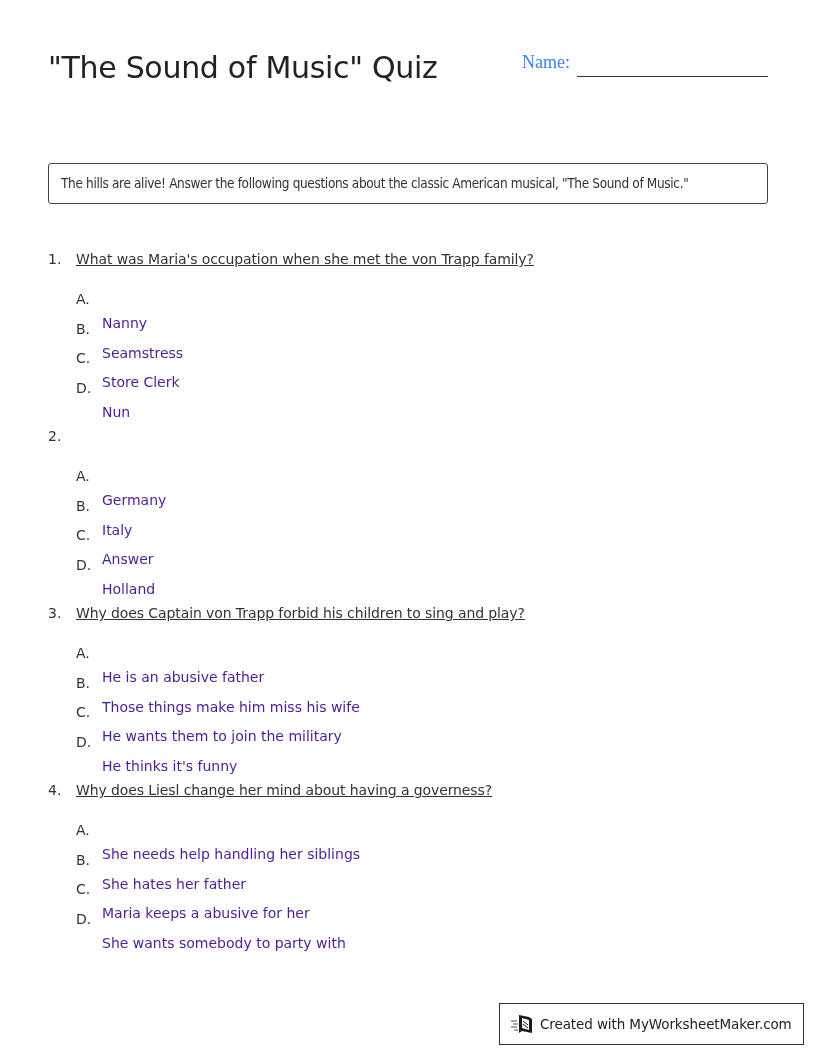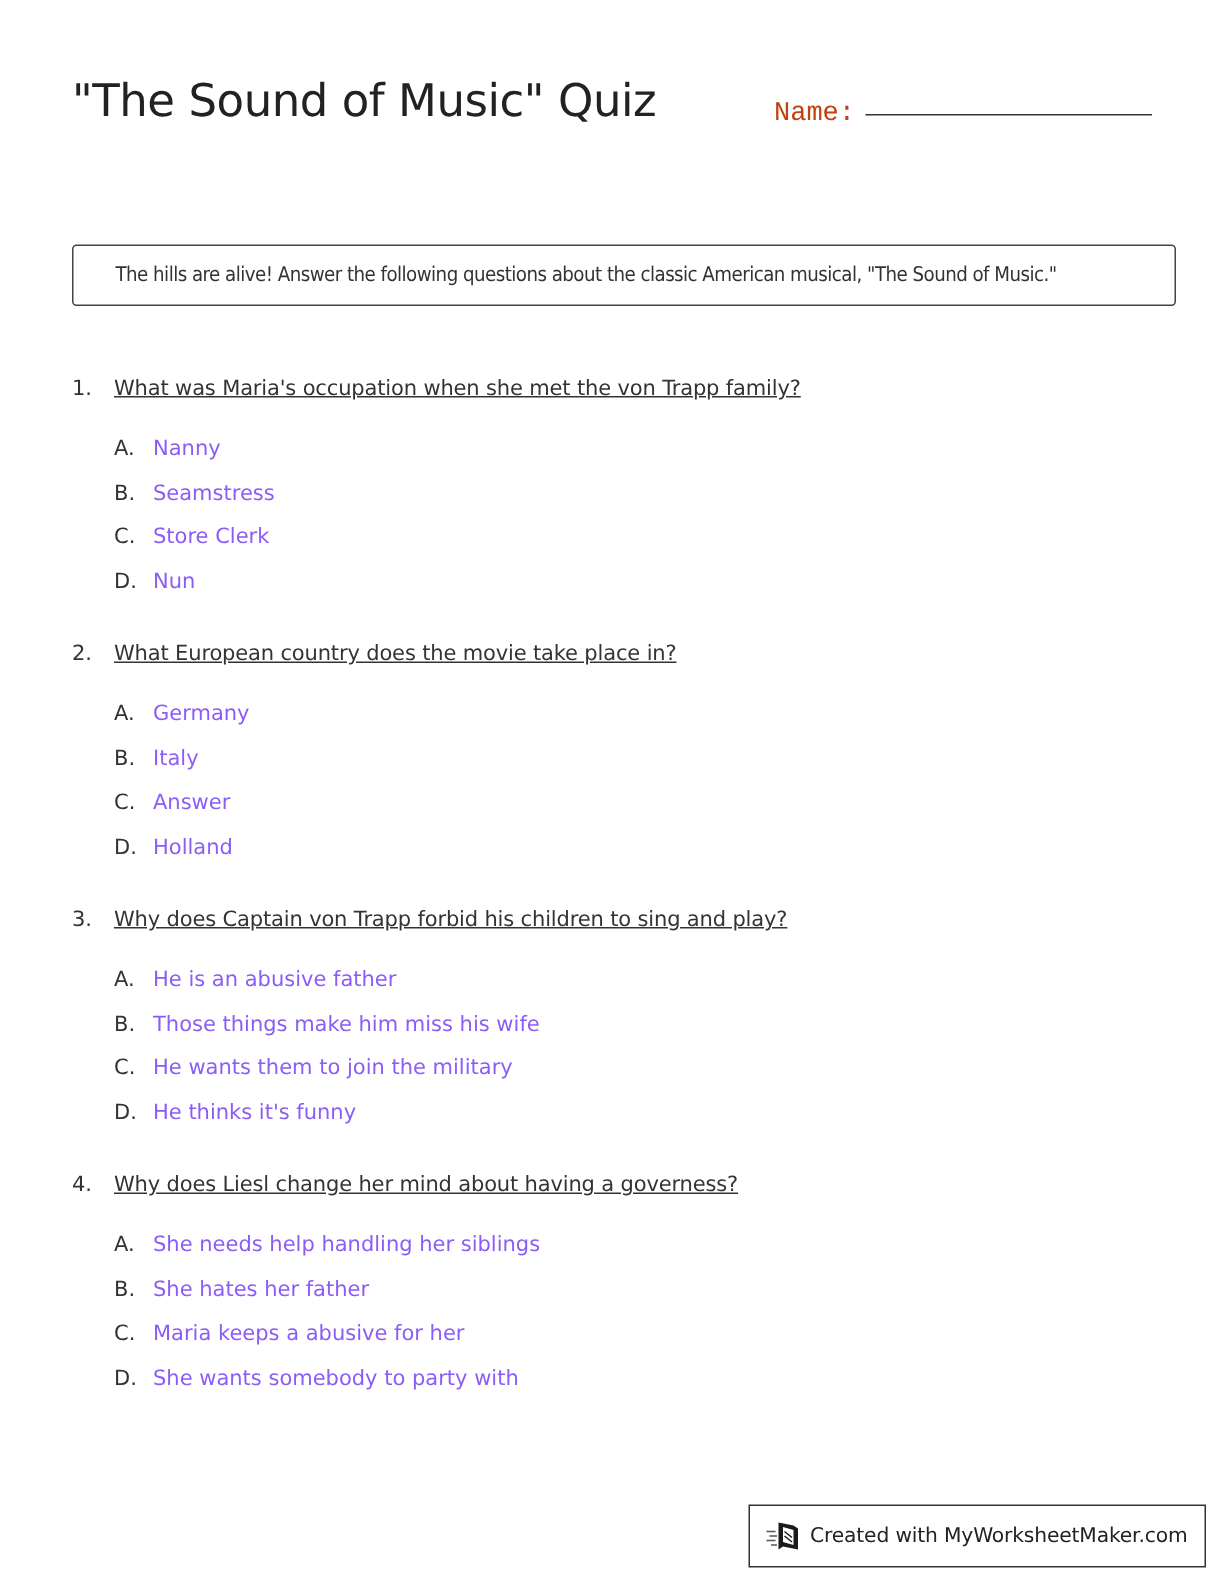--- a/index.html
+++ b/index.html
@@ -8,44 +8,44 @@
       font-family: "DejaVu Sans", sans-serif; color: #333333;
     }
     .title {
       position: absolute; left: 48px; top: 48px;
       font-family: "DejaVu Sans", sans-serif; font-size: 30px; font-weight: normal;
       color: #222222; margin: 0; letter-spacing: -0.3px; line-height: 40px;
     }
     .meta { position: absolute; left: 500px; top: 50px; width: 270px; }
     .meta-row { position: relative; height: 38px; }
     .meta-label {
-      position: absolute; right: 200px; top: 16px;
-      font-family: Liberation Mono, monospace; font-size: 18px; color: #c2410c;
+      position: absolute; right: 200px; top: 2px;
+      font-family: Liberation Serif, serif; font-size: 18px; color: #3b82f6;
     }
     .meta-line {
       position: absolute; left: 77px; top: 26px; width: 191px; height: 0;
       border-bottom: 1px solid #333333;
     }
     .intro-box {
       position: absolute; left: 48px; top: 163px; width: 694px;
-      padding: 9px 12px 10px 28px;
+      padding: 9px 12px 10px 12px;
       border: 1px solid #444444; border-radius: 3px;
       font-size: 13.5px; line-height: 20px; color: #333333;
       font-family: "DejaVu Sans Condensed", "DejaVu Sans", sans-serif;
       letter-spacing: -0.35px;
     }
     .questions { position: absolute; left: 48px; top: 249px; width: 720px; }
     .question { position: relative; margin-bottom: 19px; }
     .q-line { display: flex; font-size: 14px; line-height: 20px; height: 20px; }
     .q-num { width: 28px; color: #333333; }
     .q-text { color: #333333; letter-spacing: -0.1px; text-decoration: underline; }
     .options { margin-top: 20px; padding-left: 28px; }
     .option { display: flex; font-size: 14px; line-height: 20px; height: 29.5px; }
     .opt-letter { width: 26px; color: #333333; }
-    .opt-text { color: #8b5cf6; }
+    .opt-text { color: #4c1d95; margin-top: 24px; }
     .footer-badge {
       position: absolute; left: 499px; top: 1003px; width: 305px; height: 42px;
       border: 1px solid #333333; box-sizing: border-box;
       display: flex; align-items: center; padding-left: 10px;
     }
     .footer-icon { width: 24px; height: 22px; margin-right: 6px; display: inline-block; }
     .footer-text { font-size: 13.5px; color: #222222; letter-spacing: -0.1px; }
   </style>
 </head>
 <body>
@@ -84,21 +84,20 @@
       <div class="option">
           <span class="opt-letter">D.</span>
           <span class="opt-text">Nun</span>
         </div>
     </div>
   </div>
 
   <div class="question">
     <div class="q-line">
       <span class="q-num">2.</span>
-      <span class="q-text">What European country does the movie take place in?</span>
     </div>
     <div class="options">
       <div class="option">
           <span class="opt-letter">A.</span>
           <span class="opt-text">Germany</span>
         </div>
       <div class="option">
           <span class="opt-letter">B.</span>
           <span class="opt-text">Italy</span>
         </div>

